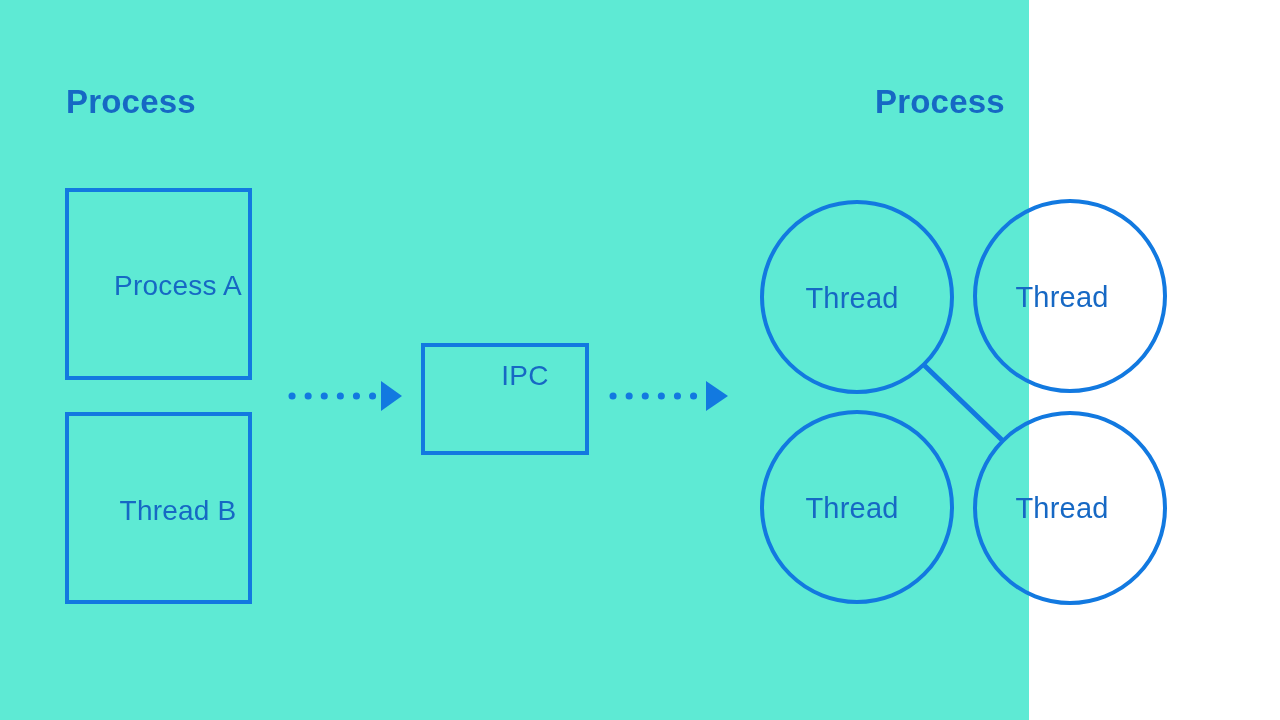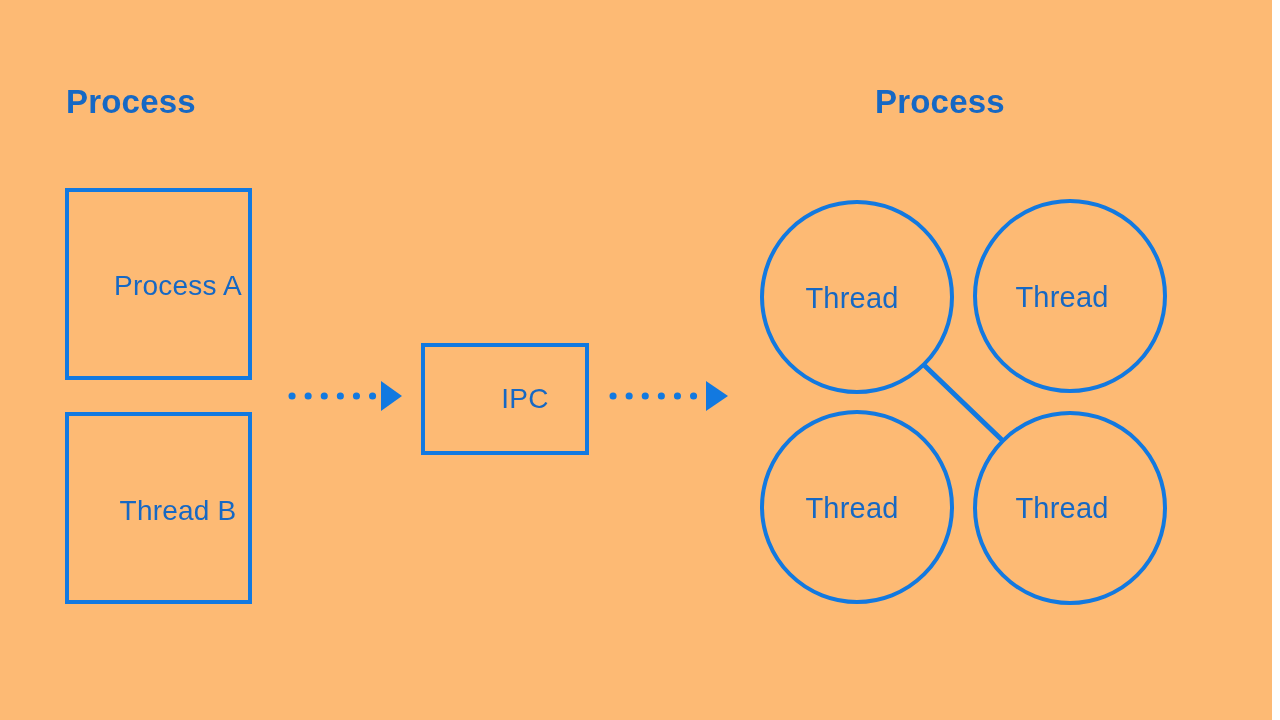--- a/index.html
+++ b/index.html
@@ -8,23 +8,23 @@
     background: #ffffff;
   }
   body {
     width: 1280px;
     height: 720px;
     overflow: hidden;
     font-family: "Liberation Sans", sans-serif;
   }
   #canvas {
     position: relative;
-    width: 1272px;
+    width: 1029px;
     height: 720px;
-    background: #fdba74;
+    background: #5eead4;
   }
   .svg-layer {
     position: absolute;
     left: 0;
     top: 0;
     width: 1280px;
     height: 720px;
   }
   .label {
     position: absolute;
@@ -89,21 +89,21 @@
   </svg>
 
   <div class="label group-title" style="left:66px; top:85px;">Process</div>
 
   <div class="label group-title" style="left:875px; top:85px;">Process</div>
 
   <div class="label box-label centered" style="left:158px; top:286px;">Process A</div>
 
   <div class="label box-label centered" style="left:158px; top:511px;">Thread B</div>
 
-  <div class="label box-label centered" style="left:505px; top:399px;">IPC</div>
+  <div class="label box-label centered" style="left:505px; top:376px;">IPC</div>
 
   <div class="label node-label centered" style="left:852px; top:298px;">Thread</div>
 
   <div class="label node-label centered" style="left:1062px; top:297px;">Thread</div>
 
   <div class="label node-label centered" style="left:852px; top:508px;">Thread</div>
 
   <div class="label node-label centered" style="left:1062px; top:508px;">Thread</div>
 
 </div>

